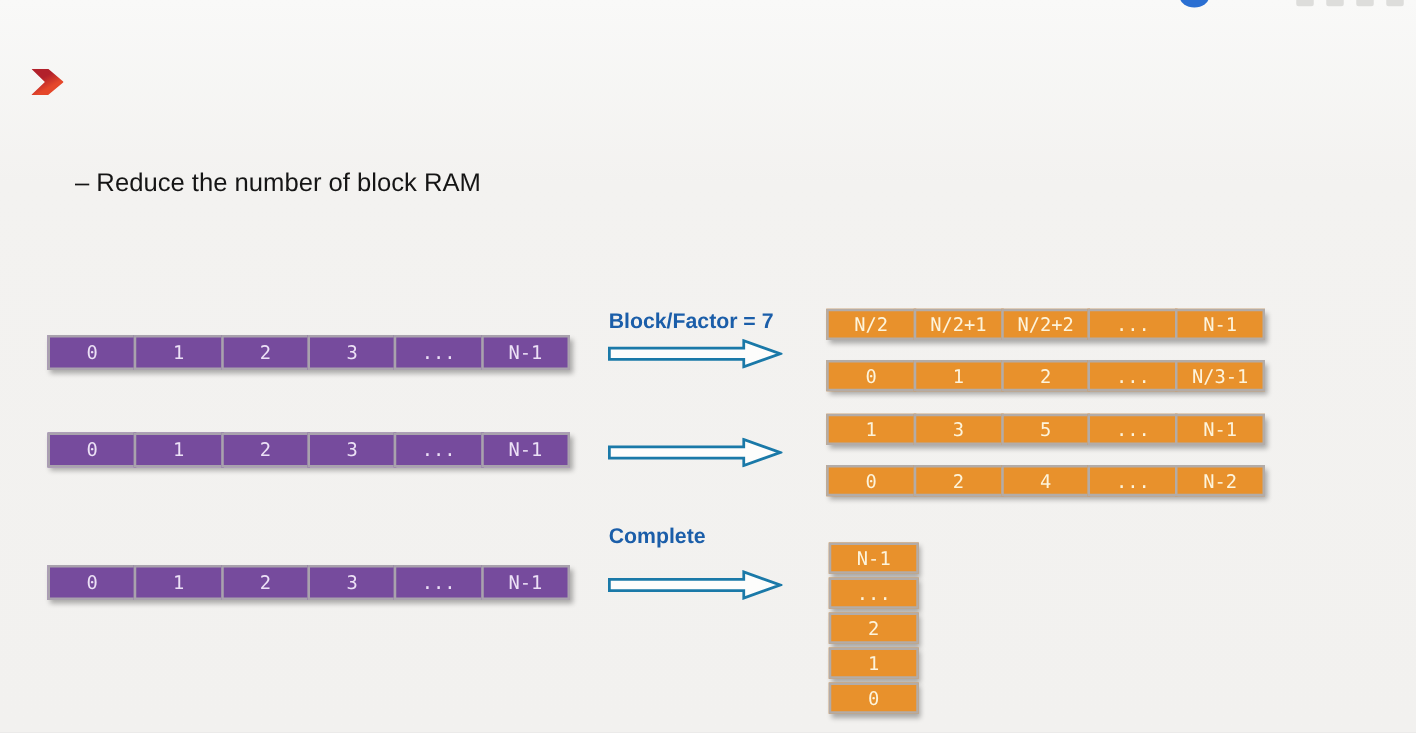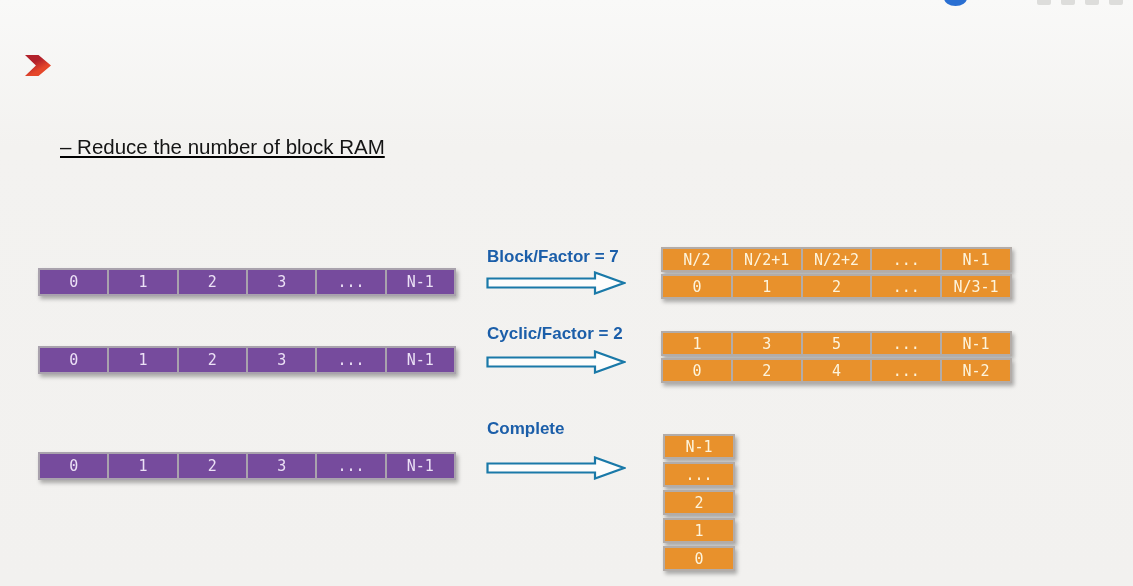--- a/index.html
+++ b/index.html
@@ -31,21 +31,21 @@
     background: linear-gradient(150deg, #b2212b 35%, #e5472a 65%);
     clip-path: polygon(0 0, 52% 0, 100% 50%, 52% 100%, 0 100%, 42% 50%);
   }
   .slide-title {
     position: absolute; left: 58px; top: 46px; width: 1058px;
     font-size: 29px; line-height: 42px; font-weight: 400;
     color: #4c4c4c;
   }
 
   
-  .bullet-list { position: absolute; left: 60px; top: 135px; text-decoration: underline; }
+  .bullet-list { position: absolute; left: 60px; top: 135px; }
   .bullet-item { font-size: 20.5px; color: #151515; margin-bottom: 15px; }
 
   
   .parray {
     position: absolute; left: 38px; width: 418px; height: 28px;
     display: flex; box-shadow: 2px 3px 4px rgba(0,0,0,0.30);
   }
   .pcell {
     flex: 1 1 0; margin-left: -2px;
     border: 2px solid #a9a2ad; background: #764b9d;
@@ -57,21 +57,21 @@
   
   .dlabel {
     position: absolute; left: 487px;
     font-size: 17px; font-weight: bold; color: #1b5ea9;
   }
   .arrow { position: absolute; left: 486px; }
 
   
   .otable {
     position: absolute; left: 661px; width: 351px;
-    display: flex; flex-direction: column; gap: 2px;
+    display: flex; flex-direction: column; gap: 16px;
   }
   .orow { display: flex; height: 25px; box-shadow: 2px 3px 4px rgba(0,0,0,0.30); }
   .ocell {
     flex: 1 1 0; margin-left: -2px;
     border: 2px solid #b3aca8; background: #e8912c;
     color: #fdf4dc; font-family: "DejaVu Sans Mono", monospace; font-size: 15px;
     display: flex; align-items: center; justify-content: center;
   }
   .ocell:first-child { margin-left: 0; }
 
@@ -137,21 +137,20 @@
 
   <div class="parray" style="top:346px">
     <div class="pcell">0</div>
     <div class="pcell">1</div>
     <div class="pcell">2</div>
     <div class="pcell">3</div>
     <div class="pcell">...</div>
     <div class="pcell">N-1</div>
   </div>
 
-  <div class="dlabel" style="top:324px">Cyclic/Factor = 2</div>
   <svg class="arrow" style="top:350px" width="140" height="24" viewBox="0 0 140 24">
     <polygon points="1.5,7.5 109,7.5 109,1.5 138,12 109,22.5 109,16.5 1.5,16.5" fill="#fdfdfc" stroke="#1a79a8" stroke-width="2.2"></polygon>
   </svg>
 
   <div class="otable" style="top:331px">
     <div class="orow">
       <div class="ocell">1</div>
       <div class="ocell">3</div>
       <div class="ocell">5</div>
       <div class="ocell">...</div>

